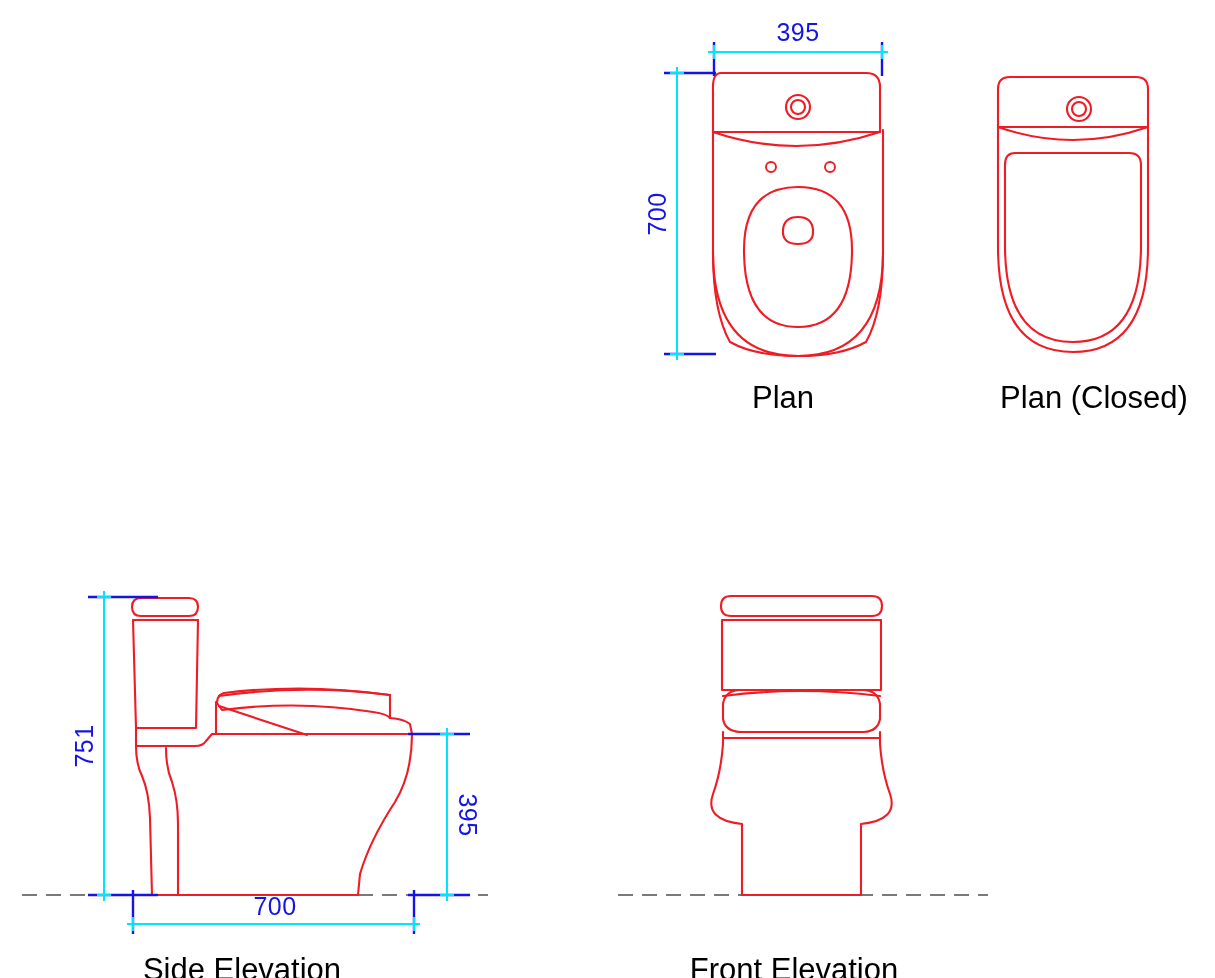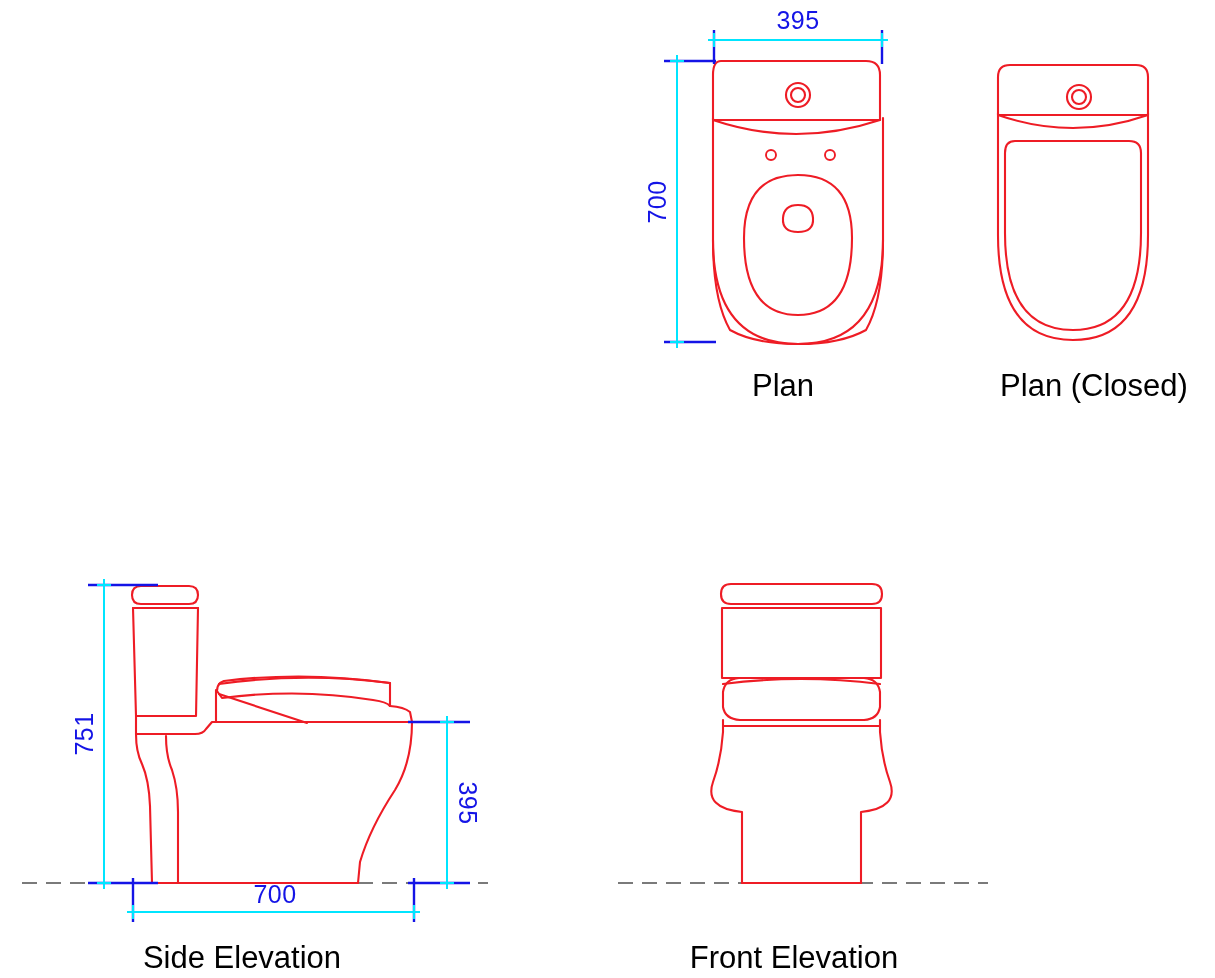--- a/index.html
+++ b/index.html
@@ -10,21 +10,21 @@
   body {
     width: 1215px;
     height: 978px;
     position: relative;
     font-family: "Liberation Sans", sans-serif;
     overflow: hidden;
   }
   #drawing-root {
     position: absolute;
     left: 0;
-    top: 0;
+    top: 12px;
     width: 1215px;
     height: 696px;
   }
   svg.cad {
     display: block;
     width: 1215px;
     height: 978px;
   }
   .geom {
     fill: none;

